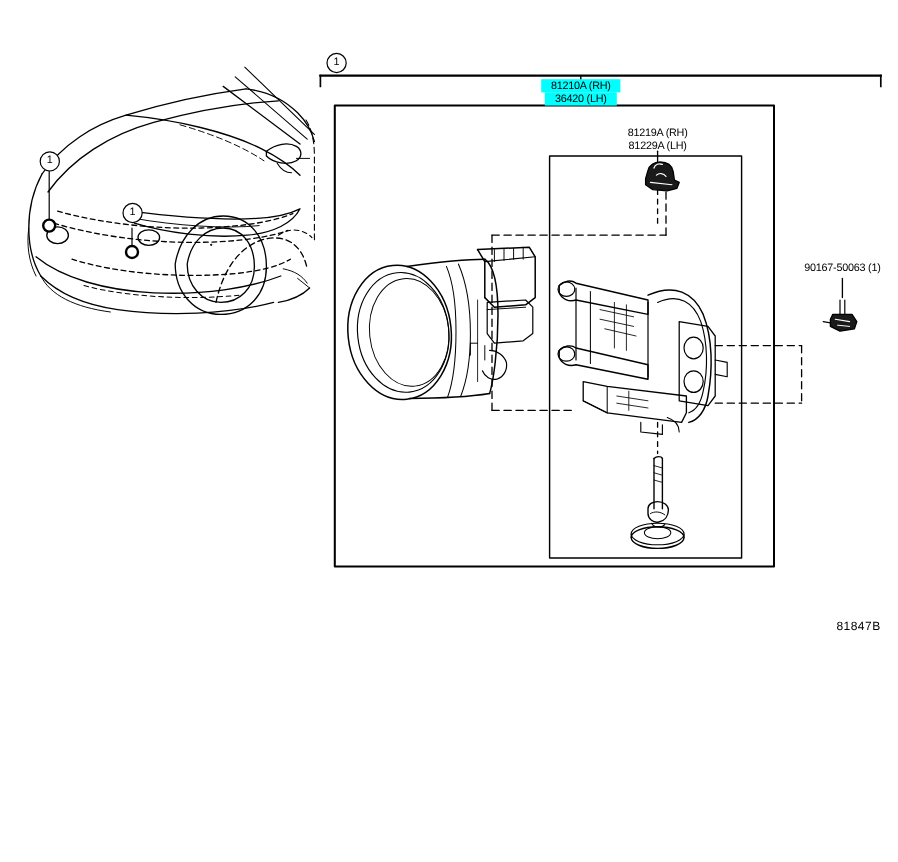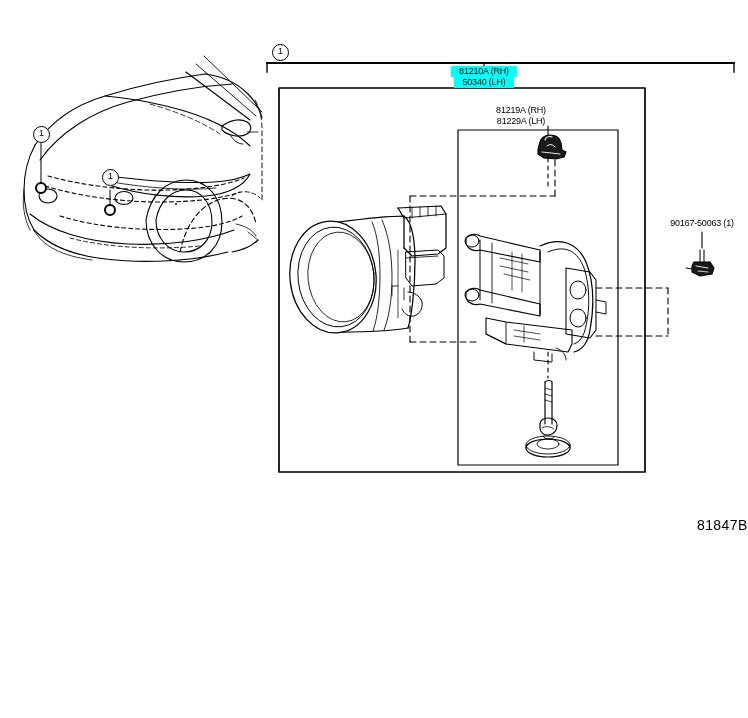--- a/index.html
+++ b/index.html
@@ -17,21 +17,21 @@
   .hl{background:#00ffff;color:#000;padding:0 8px;display:inline-block;}
 
   .callout-num{
     position:absolute;width:15px;height:15px;border:1.2px solid #000;border-radius:50%;
     font-size:9px;line-height:13px;text-align:center;background:#fff;
   }
   .veh-dot{
     position:absolute;width:12px;height:12px;border:2.4px solid #000;border-radius:50%;
     background:#fff;box-sizing:border-box;
   }
-  .code{position:absolute;font-size:14px;letter-spacing:0.4px;}
+  .code{position:absolute;font-size:10px;letter-spacing:0.4px;}
 </style>
 </head>
 <body>
 
 <div class="canvas">
 
   <svg class="layer" viewBox="0 0 748 718" fill="none" stroke="#000" stroke-width="1.1" stroke-linecap="round" stroke-linejoin="round">
 
     <path d="M35 145 C 52 120, 78 104, 105 96 C 140 85, 175 78, 205 74"></path>
     <path d="M40 160 C 60 132, 92 112, 128 102 C 165 92, 200 86, 232 84"></path>
@@ -244,24 +244,24 @@
       <path d="M700 250 L 700 262 M 704 250 L 704 262" stroke-width="1"></path>
       <path d="M694 262 L 710 262 L 714 268 L 712 274 L 700 276 L 692 272 L 692 266 Z" fill="#1a1a1a" stroke="#000"></path>
       <path d="M696 266 L 708 268" stroke="#fff" stroke-width="0.9"></path>
       <path d="M698 271 L 708 272" stroke="#fff" stroke-width="0.8"></path>
       <path d="M686 268 L 692 269" stroke-width="1"></path>
     </g>
   </svg>
 
   <div class="lbl ctr" style="left:438px;top:66px;width:92px;">
     <span class="hl">81210A (RH)</span><br>
-    <span class="hl">50340 (LH)</span>
+    <span class="hl">36420 (LH)</span>
   </div>
 
-  <div class="lbl ctr" style="left:473px;top:105px;width:96px;">
+  <div class="lbl ctr" style="left:500px;top:105px;width:96px;">
     <span>81219A (RH)</span><br>
     <span>81229A (LH)</span>
   </div>
 
   <div class="lbl ctr" style="left:662px;top:218px;width:80px;">
     <span>90167-50063 (1)</span>
   </div>
 
   <div class="code" style="left:697px;top:517px;">81847B</div>
 

